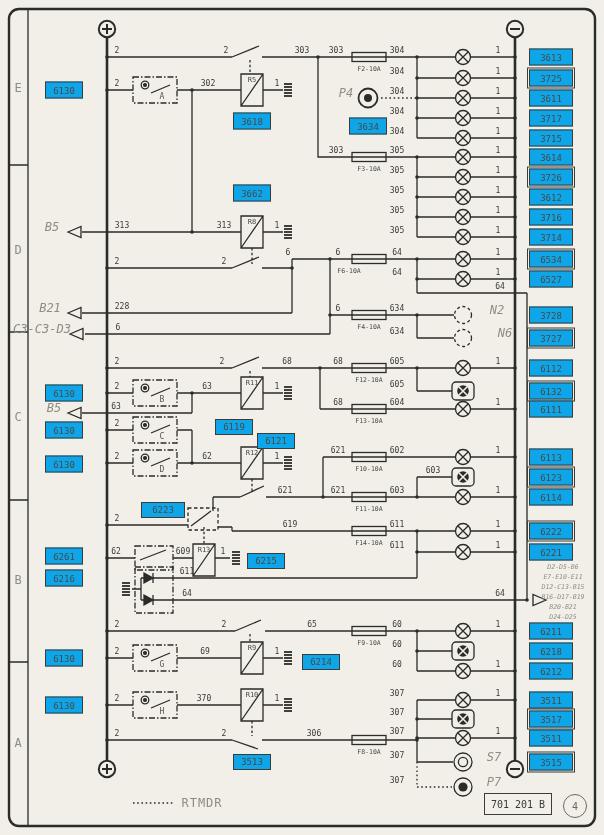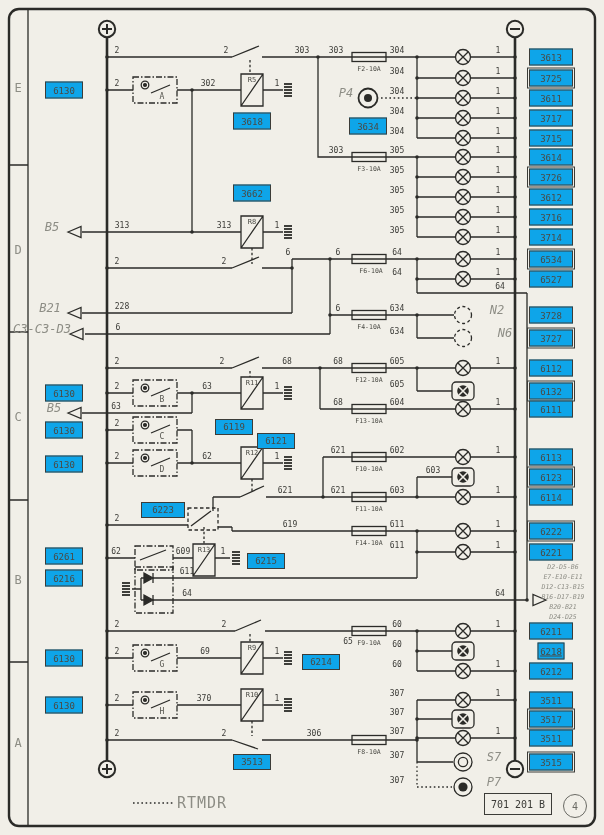--- a/index.html
+++ b/index.html
@@ -8,21 +8,21 @@
   svg{position:absolute;left:0;top:0;}
   .lbl{position:absolute;transform:translate(-50%,-50%);white-space:nowrap;
        color:#3a3a36;font-family:"DejaVu Sans Mono",monospace;line-height:1;}
   .w{font-size:8px;}
   .g{font-size:12px;font-style:italic;color:#8d8d85;}
   .zone{font-size:12px;color:#8d8d85;}
   .rn{font-size:7px;color:#4a4a44;}
   .sw{font-size:8px;color:#55554e;}
   .fz{font-size:6.5px;color:#4a4a44;}
   .ref{font-size:6.5px;font-style:italic;color:#8d8d85;}
-  .legend{font-size:15px;color:#8d8d85;letter-spacing:1px;}
+  .legend{font-size:12px;color:#8d8d85;letter-spacing:1px;}
   .box{position:absolute;transform:translate(-50%,-50%);border:1.3px solid #3c3c38;
        color:#4a4a44;font-size:9px;display:flex;align-items:center;justify-content:center;
        background:#0ea5e9;box-sizing:border-box;}
   .box.d{outline:1px solid #3c3c38;outline-offset:1.5px;}
   .titlebox{position:absolute;transform:translate(-50%,-50%);border:1.6px solid #3c3c38;
        color:#3a3a36;font-size:10px;display:flex;align-items:center;justify-content:center;
        background:#f1efe8;}
   .pagecircle{position:absolute;transform:translate(-50%,-50%);border:1.4px solid #6a6a64;
        border-radius:50%;color:#6a6a64;font-size:10px;display:flex;align-items:center;
        justify-content:center;}
@@ -478,21 +478,21 @@
     <span class="lbl w" style="left: 397px; top: 546px;">611</span>
     <span class="lbl w" style="left: 498px; top: 546px;">1</span>
     <span class="lbl w" style="left: 116px; top: 552px;">62</span>
     <span class="lbl w" style="left: 183px; top: 552px;">609</span>
     <span class="lbl w" style="left: 223px; top: 552px;">1</span>
     <span class="lbl w" style="left: 187px; top: 572px;">611</span>
     <span class="lbl w" style="left: 187px; top: 594px;">64</span>
     <span class="lbl w" style="left: 500px; top: 594px;">64</span>
     <span class="lbl w" style="left: 117px; top: 625px;">2</span>
     <span class="lbl w" style="left: 224px; top: 625px;">2</span>
-    <span class="lbl w" style="left: 312px; top: 642px; margin-left: 36px;">65</span>
+    <span class="lbl w" style="left: 312px; top: 625px;">65</span>
     <span class="lbl w" style="left: 397px; top: 625px;">60</span>
     <span class="lbl w" style="left: 498px; top: 625px;">1</span>
     <span class="lbl w" style="left: 397px; top: 645px;">60</span>
     <span class="lbl w" style="left: 397px; top: 665px;">60</span>
     <span class="lbl w" style="left: 498px; top: 665px;">1</span>
     <span class="lbl w" style="left: 117px; top: 652px;">2</span>
     <span class="lbl w" style="left: 205px; top: 652px;">69</span>
     <span class="lbl w" style="left: 277px; top: 652px;">1</span>
     <span class="lbl w" style="left: 117px; top: 699px;">2</span>
     <span class="lbl w" style="left: 204px; top: 699px;">370</span>
@@ -573,29 +573,29 @@
     <div class="box d" style="left: 551px; top: 338px; width: 44px; height: 17px;">3727</div>
     <div class="box" style="left: 551px; top: 368px; width: 44px; height: 17px;">6112</div>
     <div class="box d" style="left: 551px; top: 391px; width: 44px; height: 17px;">6132</div>
     <div class="box" style="left: 551px; top: 409px; width: 44px; height: 17px;">6111</div>
     <div class="box" style="left: 551px; top: 457px; width: 44px; height: 17px;">6113</div>
     <div class="box d" style="left: 551px; top: 477px; width: 44px; height: 17px;">6123</div>
     <div class="box" style="left: 551px; top: 497px; width: 44px; height: 17px;">6114</div>
     <div class="box d" style="left: 551px; top: 531px; width: 44px; height: 17px;">6222</div>
     <div class="box" style="left: 551px; top: 552px; width: 44px; height: 17px;">6221</div>
     <div class="box" style="left: 551px; top: 631px; width: 44px; height: 17px;">6211</div>
-    <div class="box" style="left: 551px; top: 651px; width: 27px; height: 17px; text-decoration: underline;">6218</div>
+    <div class="box" style="left: 551px; top: 651px; width: 44px; height: 17px;">6218</div>
     <div class="box" style="left: 551px; top: 671px; width: 44px; height: 17px;">6212</div>
     <div class="box" style="left: 551px; top: 700px; width: 44px; height: 17px;">3511</div>
     <div class="box d" style="left: 551px; top: 719px; width: 44px; height: 17px;">3517</div>
     <div class="box" style="left: 551px; top: 738px; width: 44px; height: 17px;">3511</div>
     <div class="box d" style="left: 551px; top: 762px; width: 44px; height: 17px;">3515</div>
     <span class="lbl fz" style="left: 369px; top: 69px;">F2-10A</span>
     <span class="lbl fz" style="left: 369px; top: 169px;">F3-10A</span>
-    <span class="lbl fz" style="left: 371px; top: 271px;">F6-10A</span>
+    <span class="lbl fz" style="left: 349px; top: 271px;">F6-10A</span>
     <span class="lbl fz" style="left: 369px; top: 327px;">F4-10A</span>
     <span class="lbl fz" style="left: 369px; top: 380px;">F12-10A</span>
     <span class="lbl fz" style="left: 369px; top: 421px;">F13-10A</span>
     <span class="lbl fz" style="left: 369px; top: 469px;">F10-10A</span>
     <span class="lbl fz" style="left: 369px; top: 509px;">F11-10A</span>
     <span class="lbl fz" style="left: 369px; top: 543px;">F14-10A</span>
     <span class="lbl fz" style="left: 369px; top: 643px;">F9-10A</span>
     <span class="lbl fz" style="left: 369px; top: 752px;">F8-10A</span>
   </div>
 

